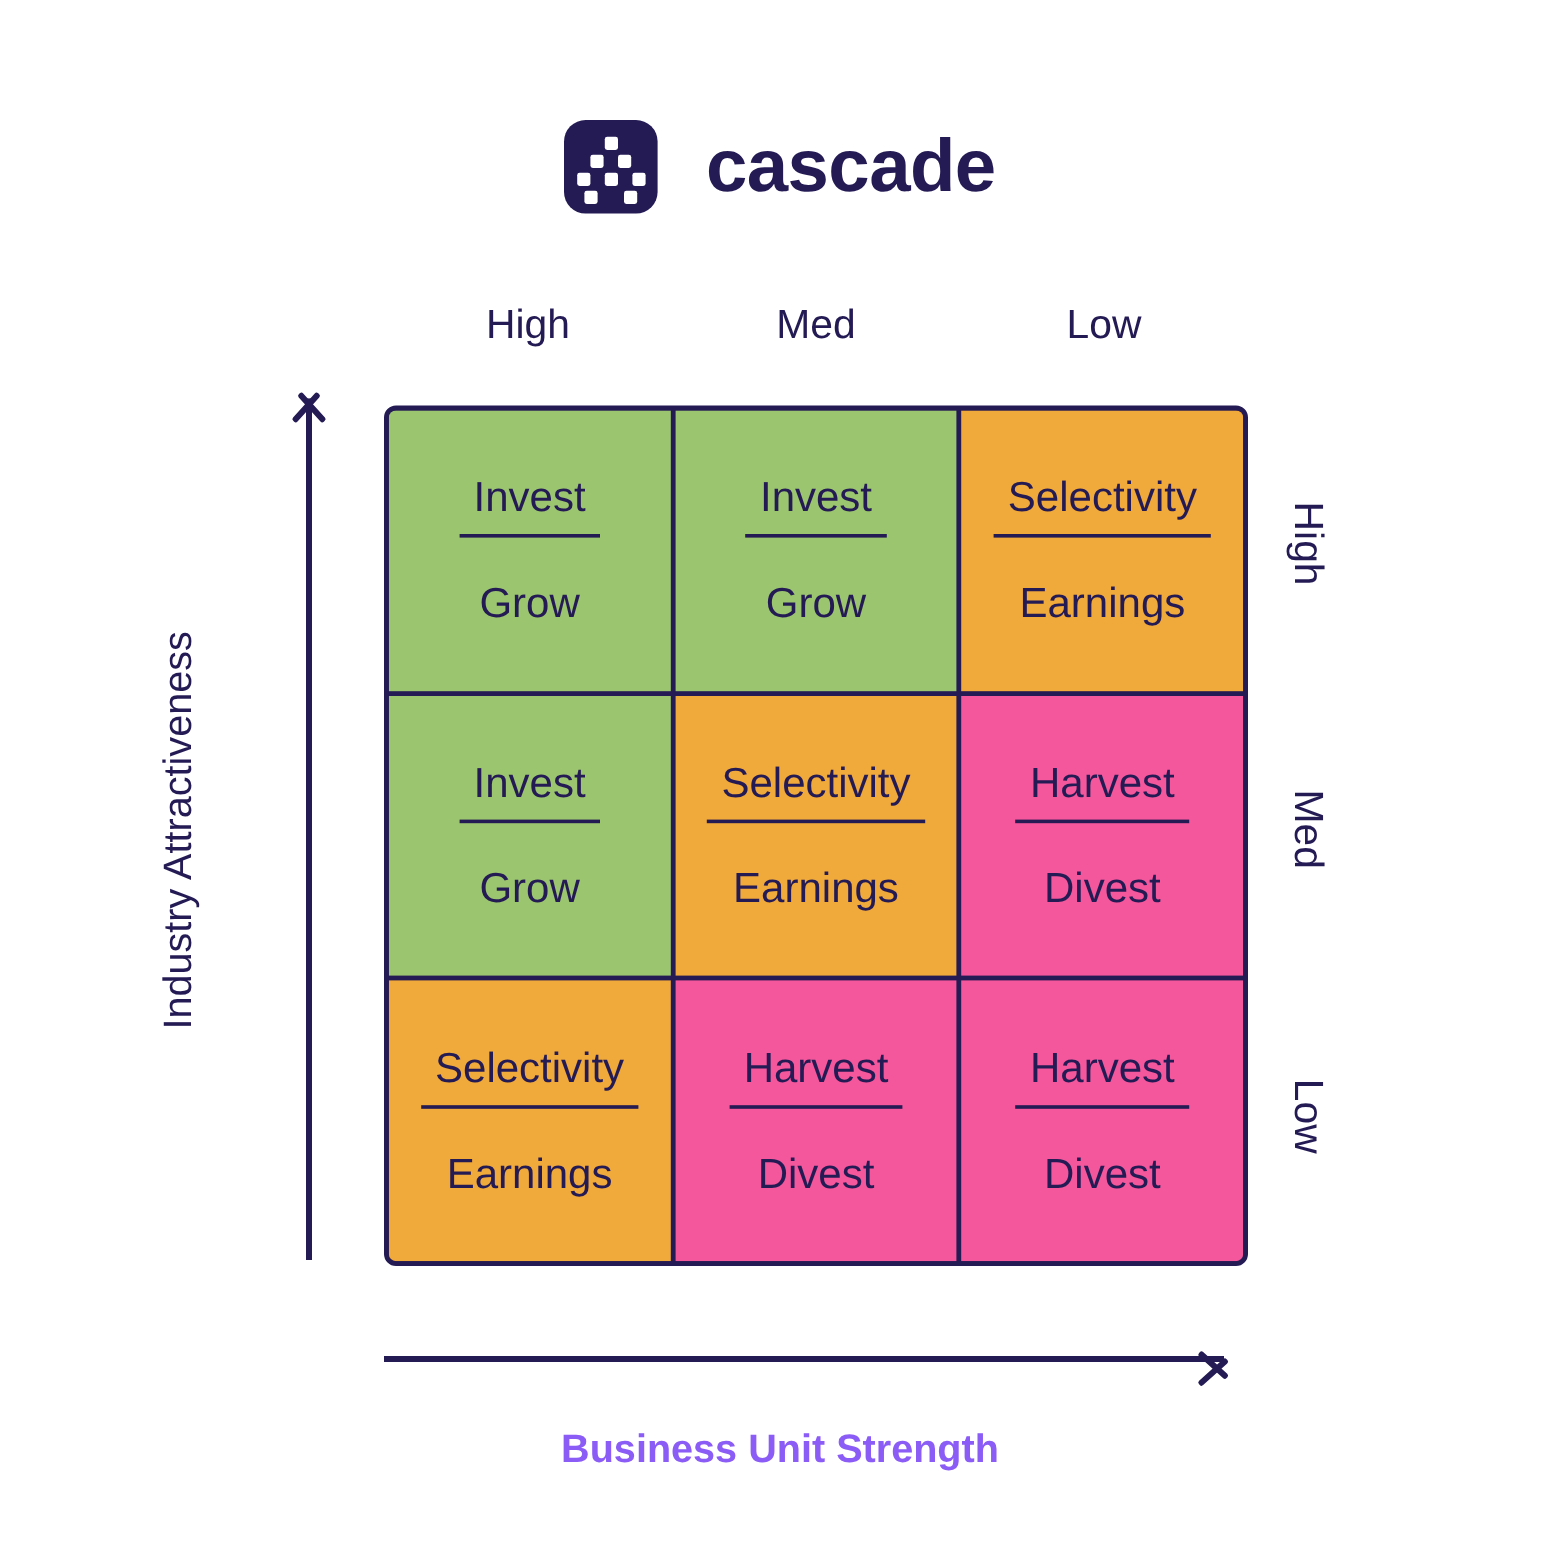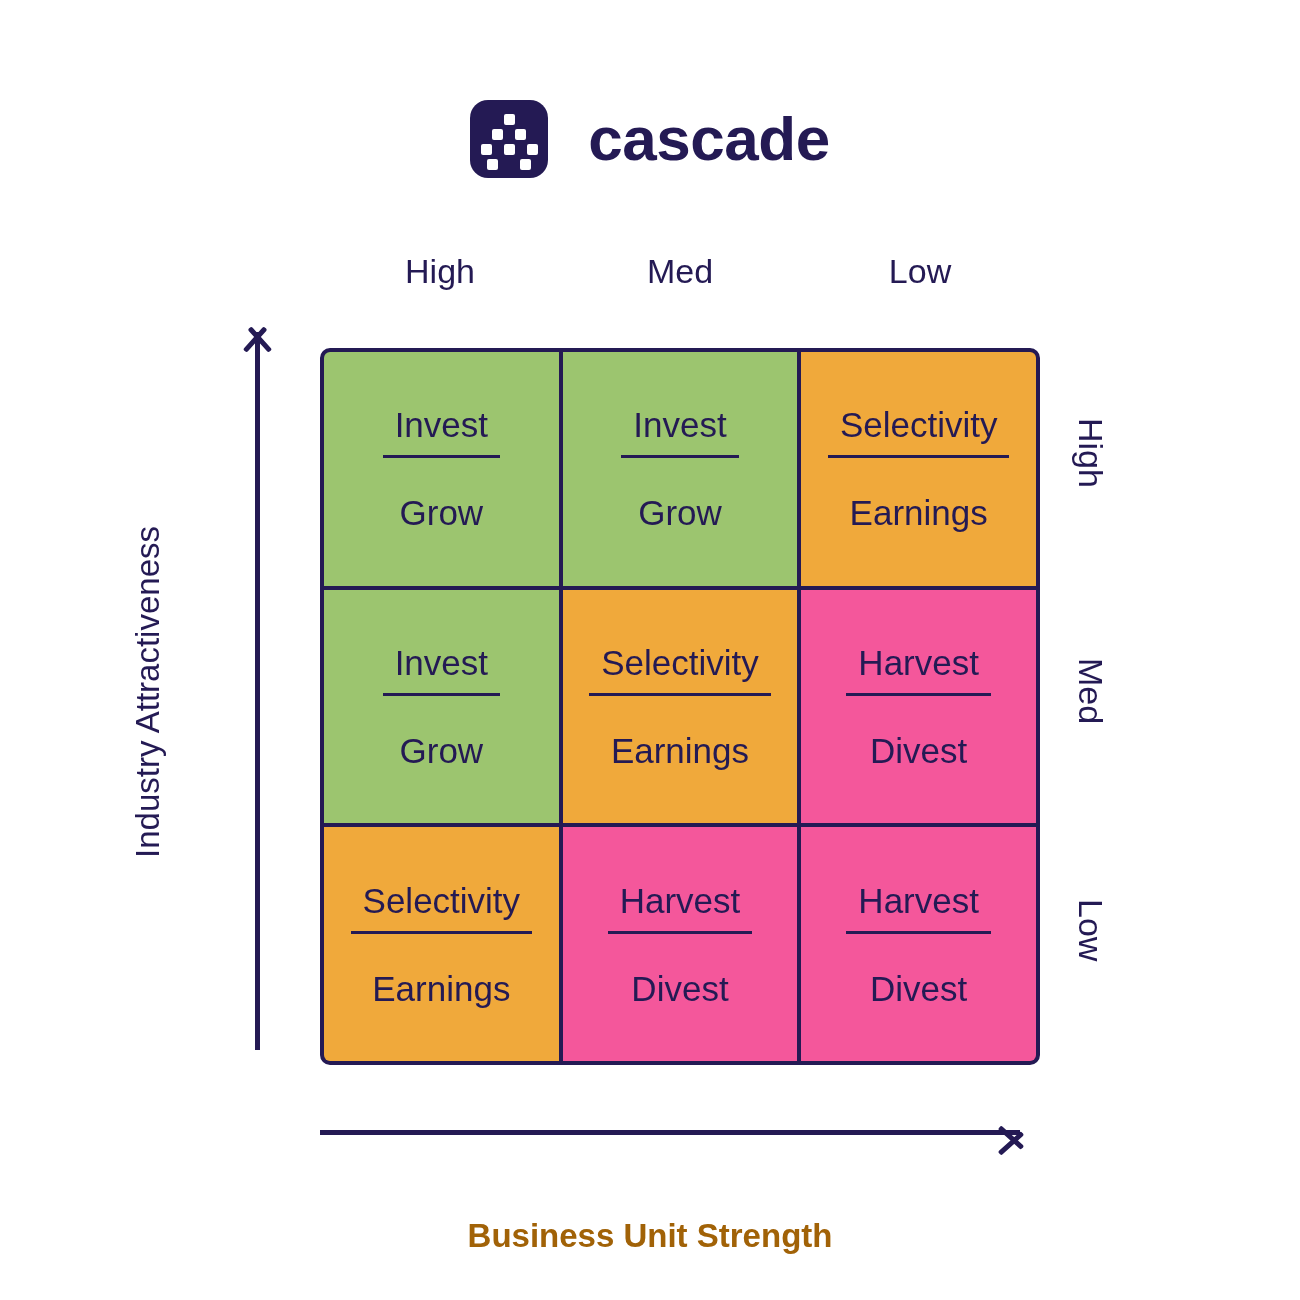--- a/index.html
+++ b/index.html
@@ -73,21 +73,21 @@
     flex: 1 1 0;
     text-align: center;
     font-size: 34px;
     color: #241a54;
   }
 
   
   .matrix {
     position: absolute;
     left: 320px;
-    top: 348px;
+    top: 338px;
     width: 720px;
     height: 717px;
     box-sizing: border-box;
     border: 4px solid #241a54;
     border-radius: 10px;
     overflow: hidden;
     display: grid;
     grid-template-columns: 1fr 1fr 1fr;
     grid-template-rows: 1fr 1fr 1fr;
     gap: 4px;
@@ -236,26 +236,26 @@
     background: #241a54;
     left: 14px;
     border-radius: 2px;
   }
   .x-axis .head::before { top: 1px;  transform: rotate(-48deg); transform-origin: bottom center; }
   .x-axis .head::after  { top: 17px; transform: rotate(48deg);  transform-origin: top center; }
 
   .x-label {
     position: absolute;
     left: 0;
-    top: 1217px;
+    top: 1188px;
     width: 1300px;
     text-align: center;
     font-size: 33px;
     font-weight: 700;
-    color: #a16207;
+    color: #8b5cf6;
   }
 </style>
 </head>
 <body>
 
 <div class="brand">
   <div class="brand-mark">
     <i class="d1"></i>
       <i class="d2"></i>
       <i class="d3"></i>

